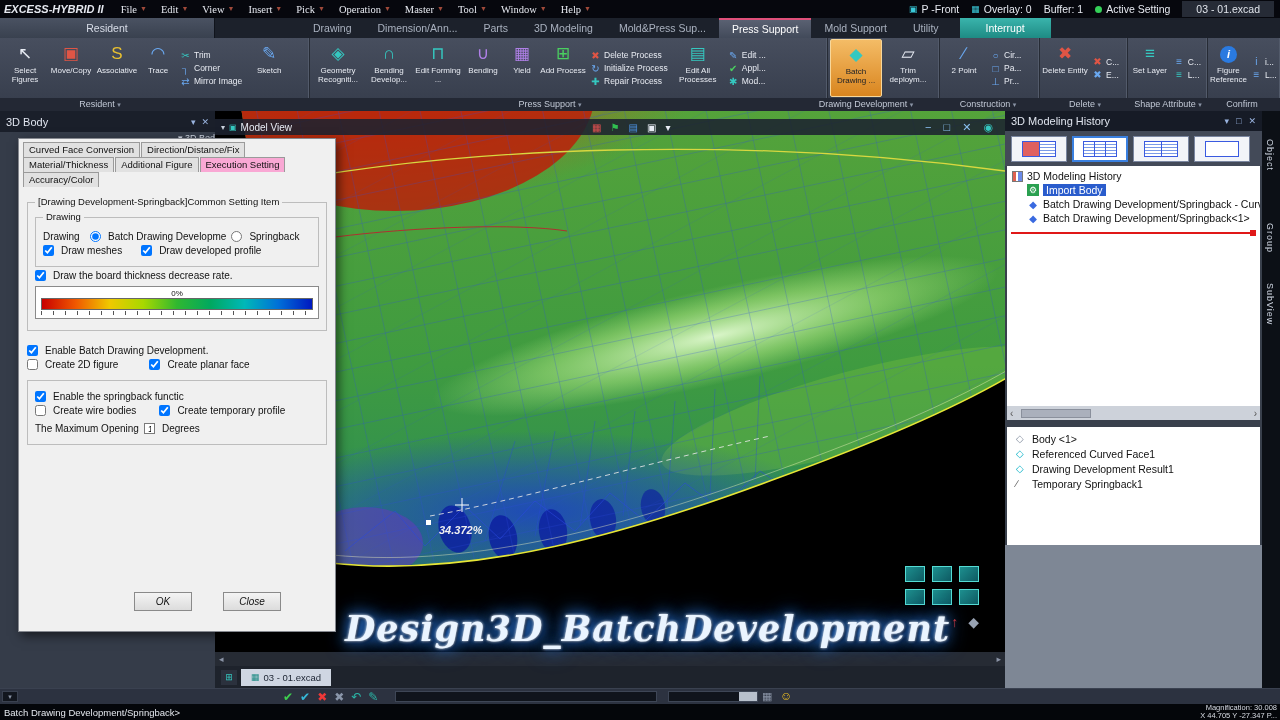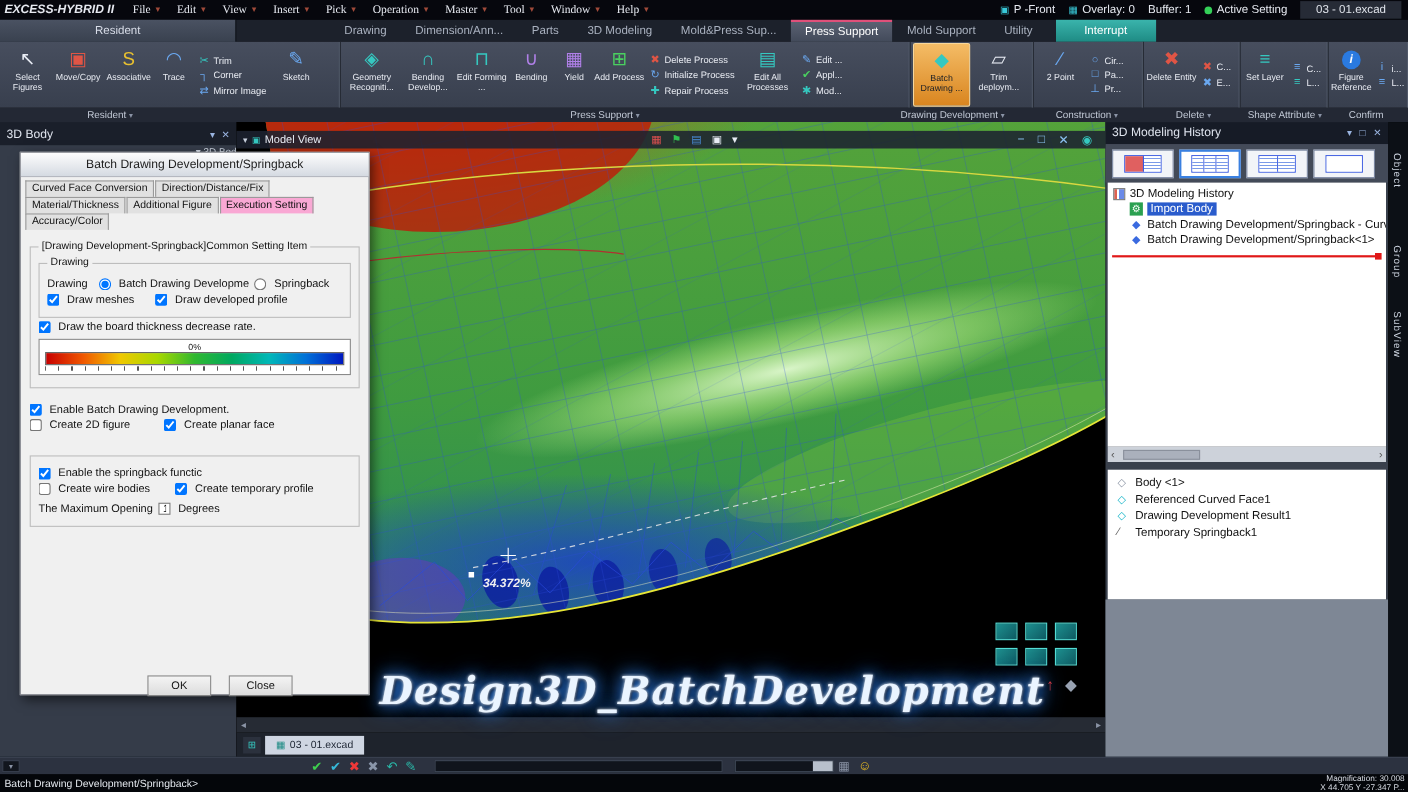--- a/index.html
+++ b/index.html
@@ -91,21 +91,21 @@
   .gbox .glabel { position:absolute; top:-7px; left:7px; background:#f0f0f0; padding:0 3px; font-size:9.5px; white-space:nowrap; }
   .drow { display:flex; align-items:center; gap:5px; margin:3px 0; white-space:nowrap; }
   .drow input { margin:0 2px 0 0; width:11px; height:11px; }
   .gradwrap { border:1px solid #8a8a8a; background:#fff; padding:2px 5px 3px; margin:5px 0 4px; }
   .gradzero { text-align:center; font-size:8px; line-height:9px; }
   .gradbar { height:12px; background:linear-gradient(to right,#c80000,#f05800,#f0c800,#a8d800,#30b830,#00a860,#00b8b8,#0070d8,#0018c0); border:1px solid #666; }
   .gticks { height:4px; background:repeating-linear-gradient(90deg,#555 0 1px,transparent 1px 12px); margin-top:1px; }
   .combo { border:1px solid #7a7a7a; background:#fff; padding:1px 3px; display:inline-flex; gap:5px; align-items:center; font-size:9.5px; }
   .combo .car { font-size:7px; color:#444; }
   .tinput { width:44px; height:15px; border:1px solid #7a7a7a; background:#fff; font-size:9.5px; padding:0 3px; font-family:"Liberation Sans",sans-serif; }
-  .dlg-btns { position:absolute; bottom:12px; left:115px; display:flex; gap:16px; }
+  .dlg-btns { position:absolute; bottom:12px; left:115px; display:flex; gap:31px;font-style:italic; }
   .dbtn { width:58px; height:19px; background:linear-gradient(#f4f4f4,#dcdcdc); border:1px solid #8a8a8a;
           display:flex; align-items:center; justify-content:center; font-size:10px; cursor:default; }
 
   
   .histpanel { position:absolute; left:1005px; top:111px; width:257px; height:577px; background:#39404c; display:flex; flex-direction:column; }
   .hp-header { height:20px; background:#161b26; color:#dfe4ee; font-size:11px; display:flex; align-items:center; padding:0 6px; gap:5px; }
   .hp-header .sp { margin-left:auto; display:flex; gap:7px; color:#9ab4e0; font-size:9px; }
   .hp-toolbar { height:35px; background:#434a58; display:flex; gap:5px; align-items:center; padding:0 6px; }
   .lb { width:56px; height:26px; background:#f2f4f8; border:1px solid #7a86a0; display:flex; align-items:center; justify-content:center; cursor:default; }
   .lb.active { border:2px solid #3a80e0; background:#fff; }
@@ -554,21 +554,20 @@
       <span class="vtab">
         <span class="vt-ic">▦</span>
         <span>03 - 01.excad</span>
       </span>
     </div>
   </div>
 
   <div class="watermark">Design3D_BatchDevelopment</div>
 
   <div class="dialog">
-    <div class="dlg-title">Batch Drawing Development/Springback</div>
     <div class="dlg-tabs">
       <span class="dtab">Curved Face Conversion</span>
       <span class="dtab">Direction/Distance/Fix</span>
       <span class="dtab">Material/Thickness</span>
       <span class="dtab">Additional Figure</span>
       <span class="dtab active">Execution Setting</span>
       <span class="dtab">Accuracy/Color</span>
     </div>
     <div class="dlg-body">
       <div class="gbox">
@@ -616,21 +615,21 @@
         <label class="drow" style="margin:0">
             <input type="checkbox" style="">
             <span>Create 2D figure</span>
           </label>
         <label class="drow" style="margin:0 0 0 26px">
             <input type="checkbox" checked="" style="">
             <span>Create planar face</span>
           </label>
       </div>
 
-      <div class="gbox" style="margin-top:22px">
+      <div class="gbox" style="margin-top:10px">
         <label class="drow" style="margin-top:0">
             <input type="checkbox" checked="" style="">
             <span>Enable the springback functic</span>
           </label>
         <div class="drow">
           <label class="drow" style="margin:0">
               <input type="checkbox" style="">
               <span>Create wire bodies</span>
             </label>
           <label class="drow" style="margin:0 0 0 18px">

